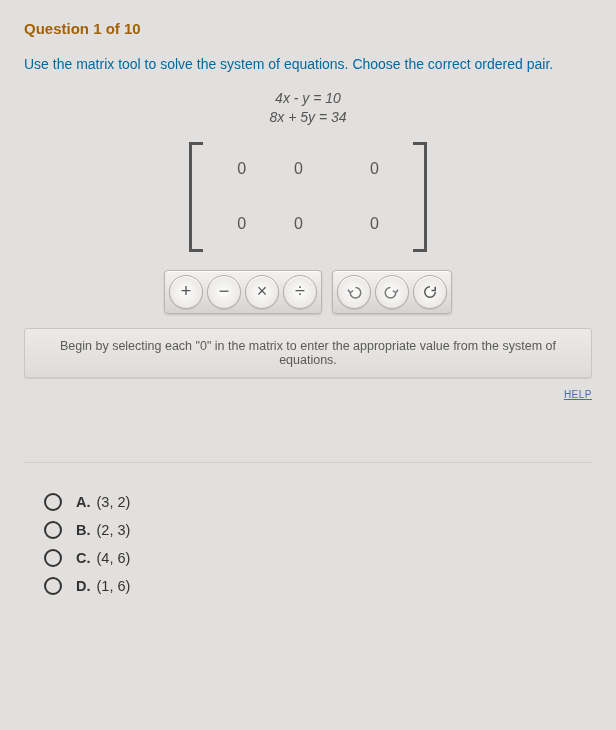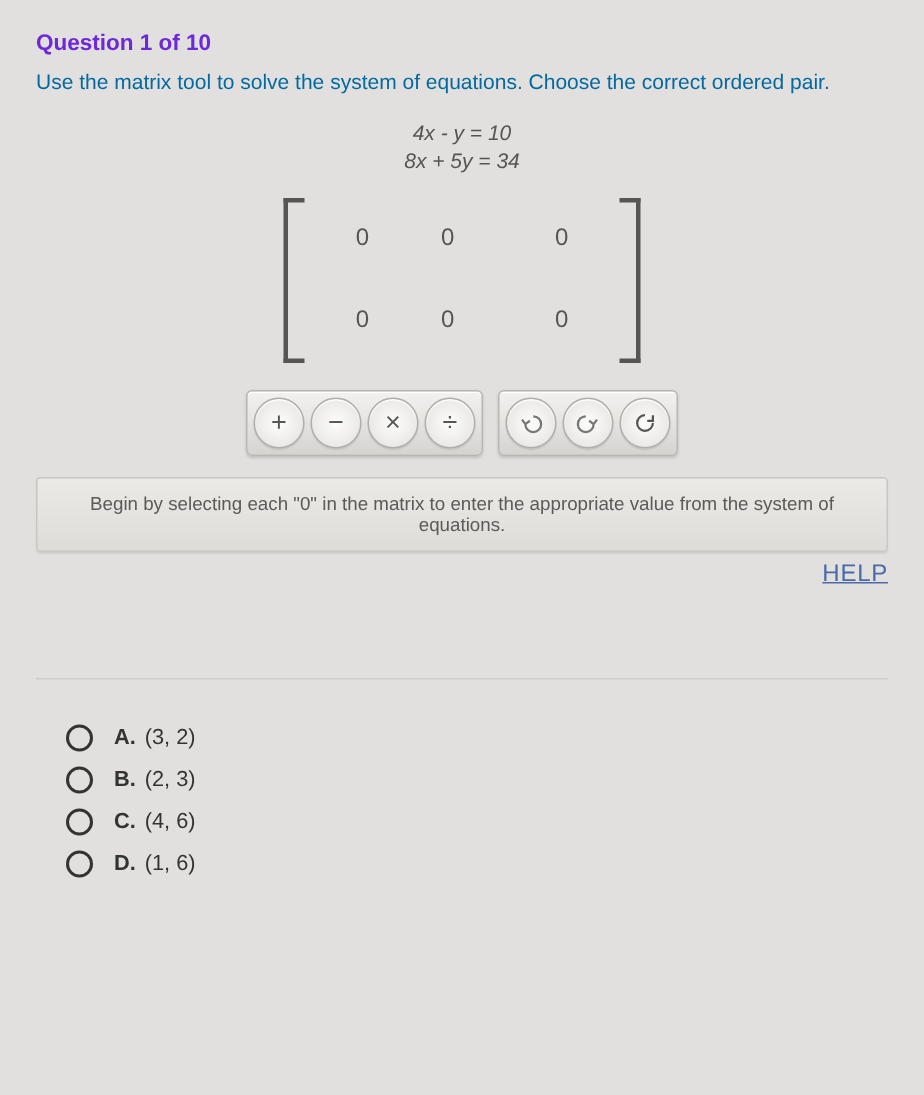--- a/index.html
+++ b/index.html
@@ -6,21 +6,21 @@
   body {
     margin: 0;
     padding: 20px 24px;
     font-family: Arial, Helvetica, sans-serif;
     background: #e2e0de;
     color: #3a3a3a;
     width: 616px;
     height: 730px;
     overflow: hidden;
   }
-  .q-header { font-weight: bold; font-size: 15px; margin-bottom: 8px; color:#6d28d9;}
+  .q-header { font-weight: bold; font-size: 15px; margin-bottom: 18px; color:#a16207;}
   .q-prompt { font-size: 14px; color:#0369a1; line-height: 1.4; margin-bottom: 14px; }
   .equations { font-size: 14px; color:#555; font-style: italic; margin-bottom: 14px; line-height:1.4;text-align:center;}
   .matrix-wrap { display:flex; justify-content:center; margin: 6px 0 18px 0; }
   .matrix {
     display:flex; align-items:stretch; height:110px;
   }
   .bracket-l, .bracket-r {
     width: 14px; border: 3px solid #555; border-right: none;
   }
   .bracket-r { border-right: 3px solid #555; border-left:none; }
@@ -47,21 +47,21 @@
     box-shadow: inset 0 1px 1px #fff, 0 1px 1px rgba(0,0,0,.1);
   }
   .tool-btn svg { width:18px; height:18px; }
   .hint-box {
     background: linear-gradient(#eceae7,#dedcd9);
     border:1px solid #c9c7c4; border-radius:3px;
     padding:10px 14px; text-align:center; font-size:12.5px; color:#5a5a58;
     box-shadow: 0 1px 1px rgba(0,0,0,.08);
   }
   .help-row { text-align:right; margin-top:6px; }
-  .help-link { color:#4a6aa8; font-size:16px; text-decoration:underline; letter-spacing:.5px; cursor:pointer;padding-left:45px;}
+  .help-link { color:#4a6aa8; font-size:10px; text-decoration:underline; letter-spacing:.5px; cursor:pointer;padding-left:45px;}
   .divider { border:none; border-top:1px solid #cfcdca; margin: 60px 0 30px 0;}
   .answers { padding-left: 20px; }
   .ans-row { display:flex; align-items:center; margin: 10px 0; font-size:14.5px; color:#333;}
   .radio {
     width:18px; height:18px; border:2px solid #333; border-radius:50%;
     margin-right:14px; cursor:pointer; flex-shrink:0; background:#e2e0de;
   }
   .ans-letter { font-weight:bold; margin-right:6px;}
 </style>
 </head>

